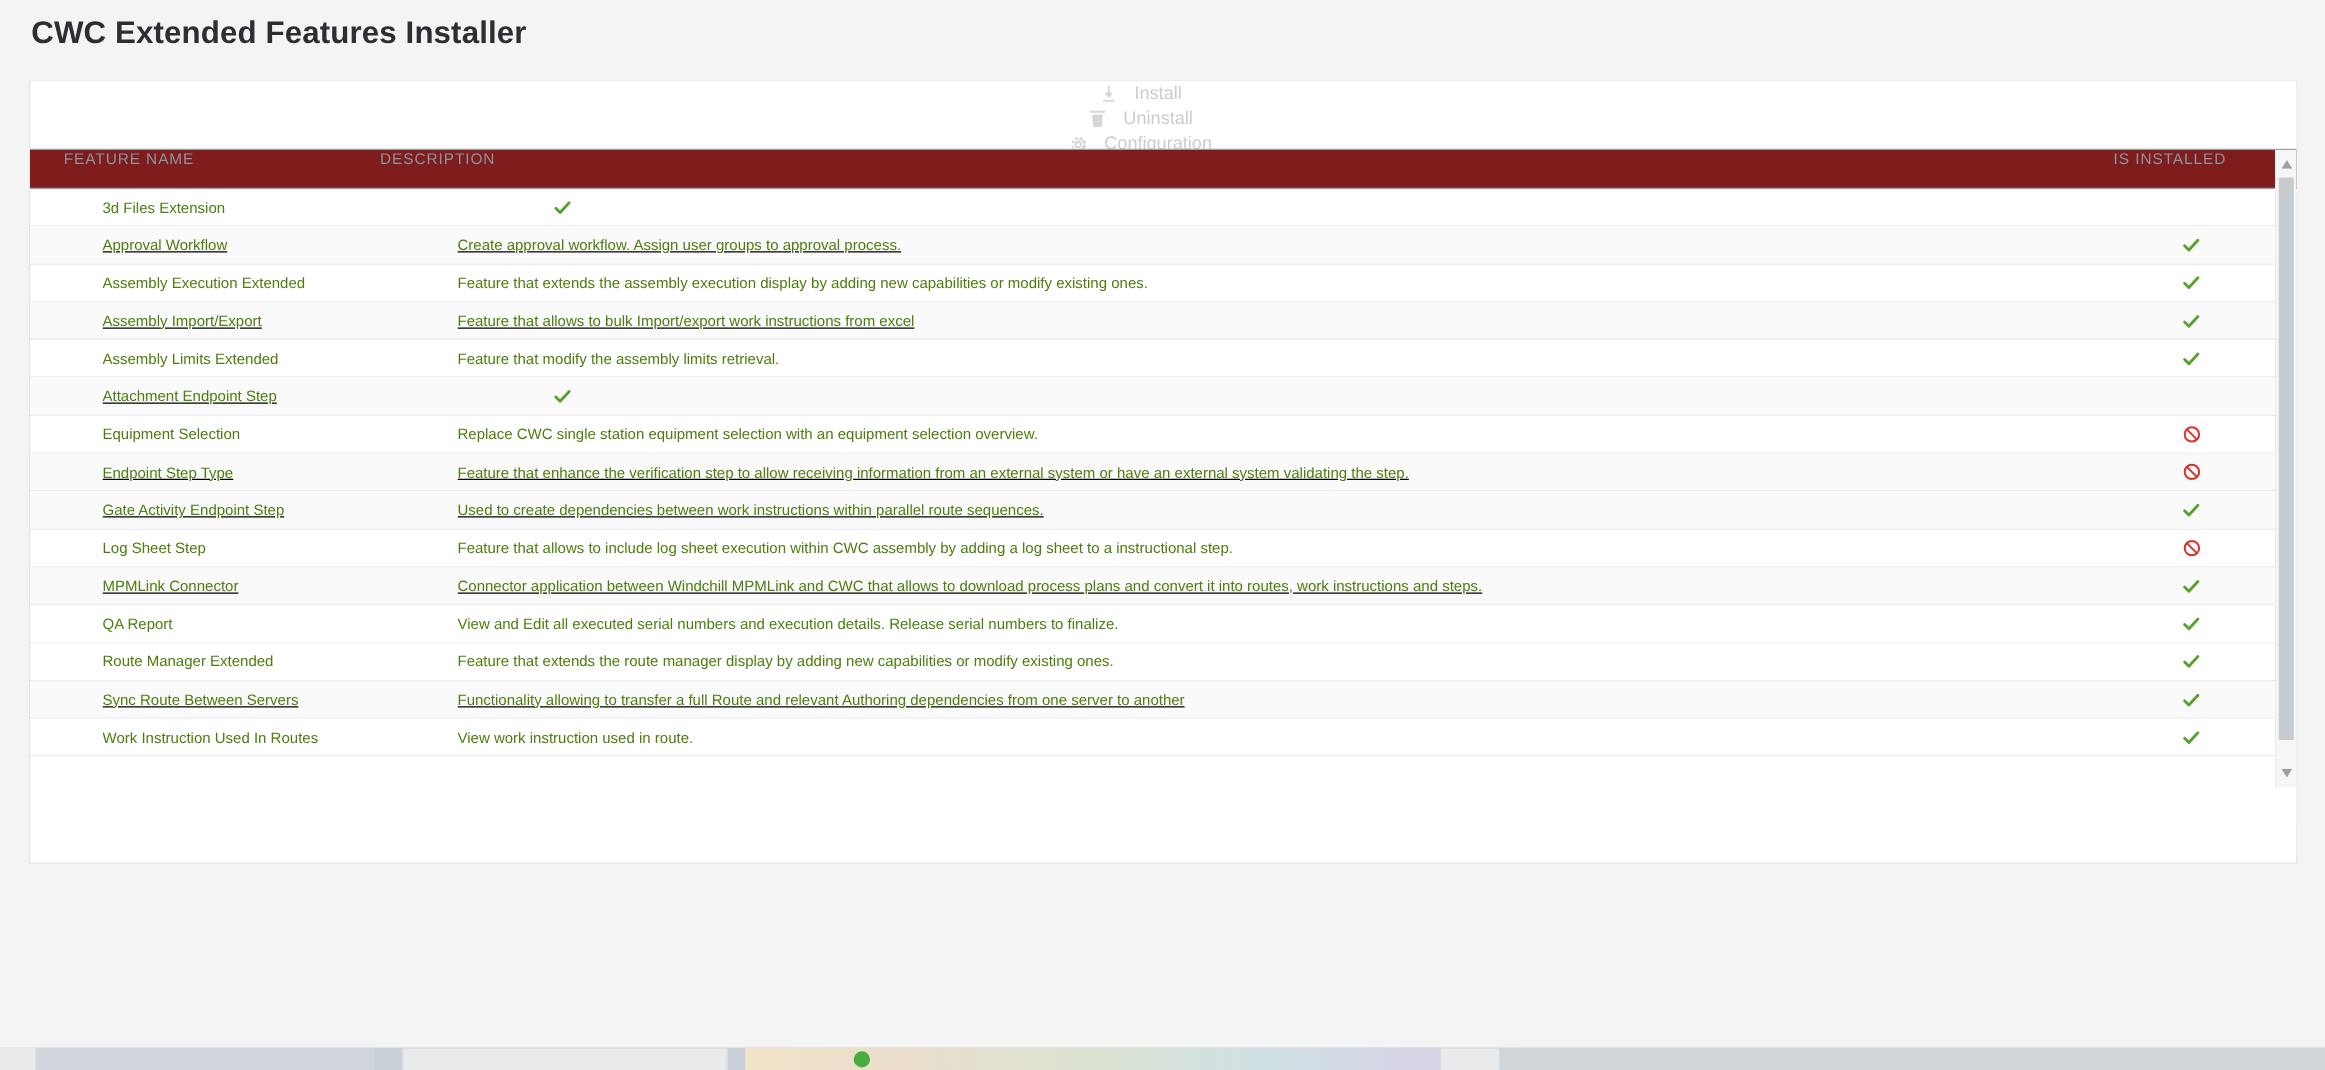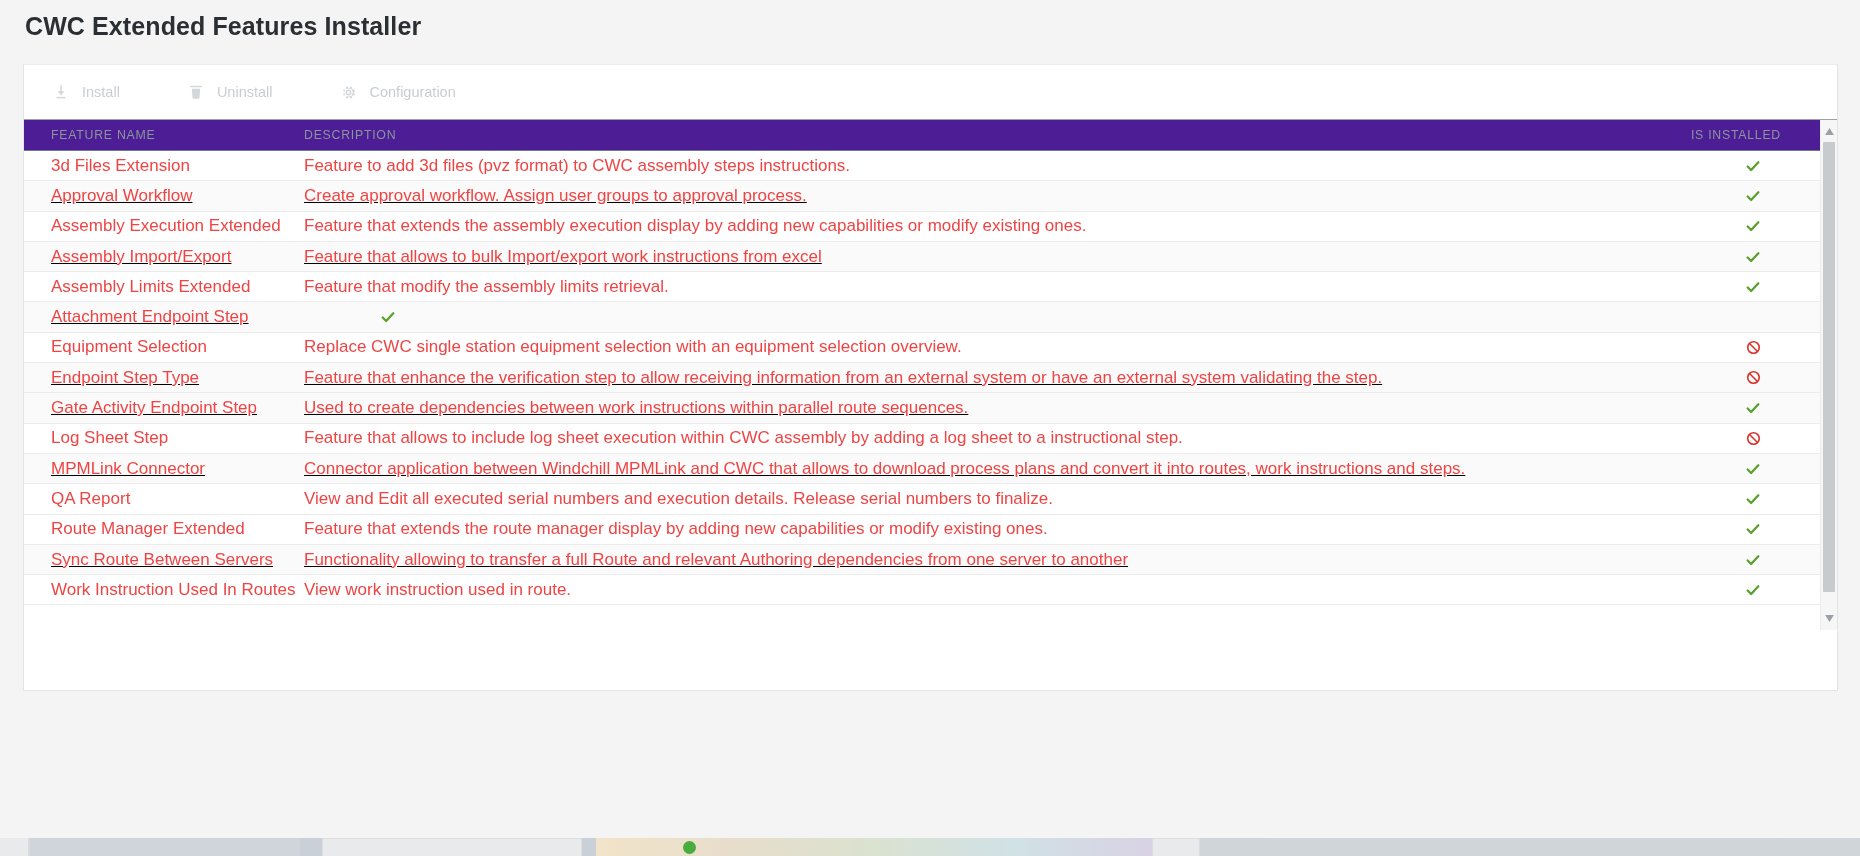--- a/index.html
+++ b/index.html
@@ -35,20 +35,21 @@
     border: 1px solid #e4e4e4;
     border-top: 1px solid #ececec;
   }
   
   .toolbar {
     height: 54px;
     display: flex;
     align-items: center;
     padding-left: 27px;
     background: #ffffff;
+    flex-direction: column;
   }
   .tool-btn {
     display: flex;
     align-items: center;
     gap: 11px;
     margin-right: 66px;
     color: #c9cdd1;
     font-size: 14.5px;
     cursor: default;
     user-select: none;
@@ -61,24 +62,23 @@
   }
   .tool-btn svg { display:block; }
   .tb-label { line-height: 1; }
   
   .table-wrap {
     position: relative;
     border-top: 1px solid #9aa0a6;
   }
   .thead {
     display: flex;
-    align-items: center;
     height: 31px;
     padding: 0 0 0 27px;
-    background: #4c1d95;
+    background: #7f1d1d;
     border-bottom: 1px solid #6f7680;
   }
   .th {
     font-size: 12.3px;
     letter-spacing: 0.75px;
     color: #8c949e;
     text-transform: uppercase;
     font-weight: 400;
   }
   .col-name   { width: 253px; flex: 0 0 253px; }
@@ -95,24 +95,25 @@
   .trow {
     display: flex;
     align-items: center;
     height: 30.3px;
     padding-left: 27px;
     border-bottom: 1px solid #ececec;
     background: #ffffff;
   }
   .trow.alt { background: #fafafa; text-decoration: underline; }
   .td {
-    font-size: 17px;
-    color: #ef4444;
+    font-size: 12px;
+    color: #4d7c0f;
     white-space: nowrap;
     overflow: hidden;
+    margin-left: 31px;
   }
   .td.col-status { display: flex; align-items: center; justify-content: center; }
   .icon-ok   { color: #5aa02c; display:inline-flex; }
   .icon-no   { color: #d9342b; display:inline-flex; }
   
   .scrollbar {
     position: absolute;
     right: 0px; top: 0px;
     width: 17px;
     height: 510px;
@@ -214,21 +215,20 @@
 
       <div class="thead">
         <div class="th col-name">FEATURE NAME</div>
         <div class="th col-desc">DESCRIPTION</div>
         <div class="th col-status">IS INSTALLED</div>
       </div>
 
       <div class="tbody" id="tbody">
           <div class="trow">
             <div class="td col-name">3d Files Extension</div>
-            <div class="td col-desc">Feature to add 3d files (pvz format) to CWC assembly steps instructions.</div>
             <div class="td col-status">
               <span class="icon-ok" style="color: rgb(90, 160, 44);">
                 <svg width="16" height="16" viewBox="0 0 24 24" fill="none" stroke="currentColor" stroke-width="3.4" stroke-linecap="round" stroke-linejoin="round">
                   <path d="M4 12.8l5.2 5.2L20 6.4"></path>
                 </svg>
               </span>
             </div>
           </div>
           <div class="trow alt">
             <div class="td col-name">Approval Workflow</div>

